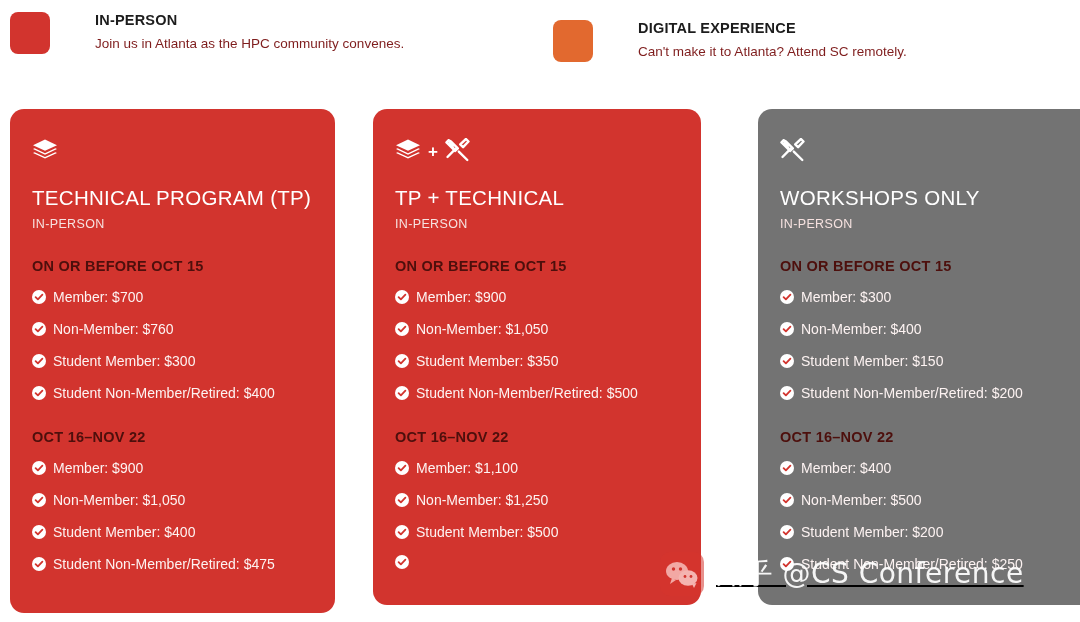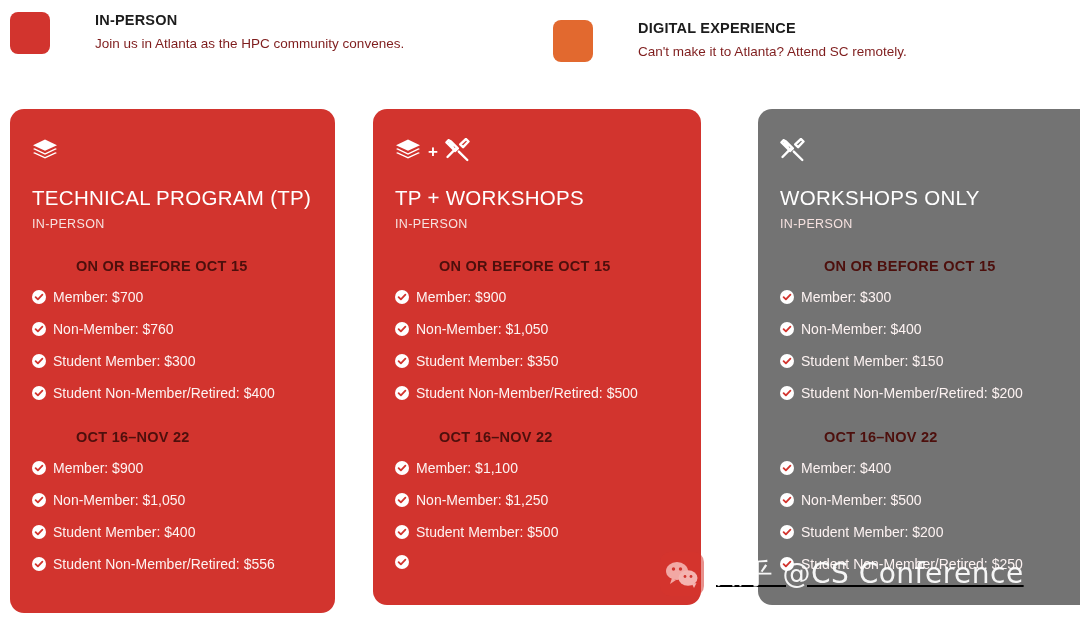--- a/index.html
+++ b/index.html
@@ -132,21 +132,20 @@
     margin-top: 26px;
   }
 
   .tier-label {
     font-size: 14.5px;
     font-weight: bold;
     letter-spacing: 0.25px;
     color: #4d0f0c;
     line-height: 18px;
     margin-bottom: 13px;
-    margin-left: 44px;
   }
 
   .price-list {
     list-style: none;
   }
 
   .price-item {
     display: flex;
     align-items: center;
     font-size: 14px;
@@ -313,21 +312,21 @@
             </span>
             <span>Student Member: $400</span>
           </li>
           <li class="price-item">
             <span class="check-icon">
               <svg width="14" height="14" viewBox="0 0 14 14">
                   <circle cx="7" cy="7" r="7" fill="#ffffff"></circle>
                   <path d="M3.6 7.1 L5.9 9.4 L10.4 4.6" stroke="#D2342E" stroke-width="1.8" fill="none" stroke-linecap="round" stroke-linejoin="round"></path>
                 </svg>
             </span>
-            <span>Student Non-Member/Retired: $556</span>
+            <span>Student Non-Member/Retired: $475</span>
           </li>
         </ul>
       </div>
 
     </div>
 
     <div class="card card-1">
 
       <div class="card-icons">
         <span>
@@ -341,21 +340,21 @@
         <span>
           <svg width="25" height="24" viewBox="0 0 24 24" fill="none" stroke="#ffffff" stroke-width="2.4" stroke-linecap="round" stroke-linejoin="round">
             <path d="M14.7 6.3 L20.5 1 M20.5 1 L23 3.5 L17.6 9.2 M17.6 9.2 L14.7 6.3"></path>
             <path d="M3.2 2.2 L1 4.4 L9.6 13 M9.6 13 L12.3 10.3 L5.6 3.6 L3.2 2.2Z"></path>
             <path d="M13.3 13.6 L21.8 22"></path>
             <path d="M10.2 10.6 L2 19"></path>
           </svg>
         </span>
       </div>
 
-      <div class="card-title">TP + WORKSHOPS</div>
+      <div class="card-title">TP + TECHNICAL</div>
       <div class="card-mode">IN-PERSON</div>
 
       <div class="tier">
         <div class="tier-label">ON OR BEFORE OCT 15</div>
         <ul class="price-list">
           <li class="price-item">
             <span class="check-icon">
               <svg width="14" height="14" viewBox="0 0 14 14">
                   <circle cx="7" cy="7" r="7" fill="#ffffff"></circle>
                   <path d="M3.6 7.1 L5.9 9.4 L10.4 4.6" stroke="#D2342E" stroke-width="1.8" fill="none" stroke-linecap="round" stroke-linejoin="round"></path>

